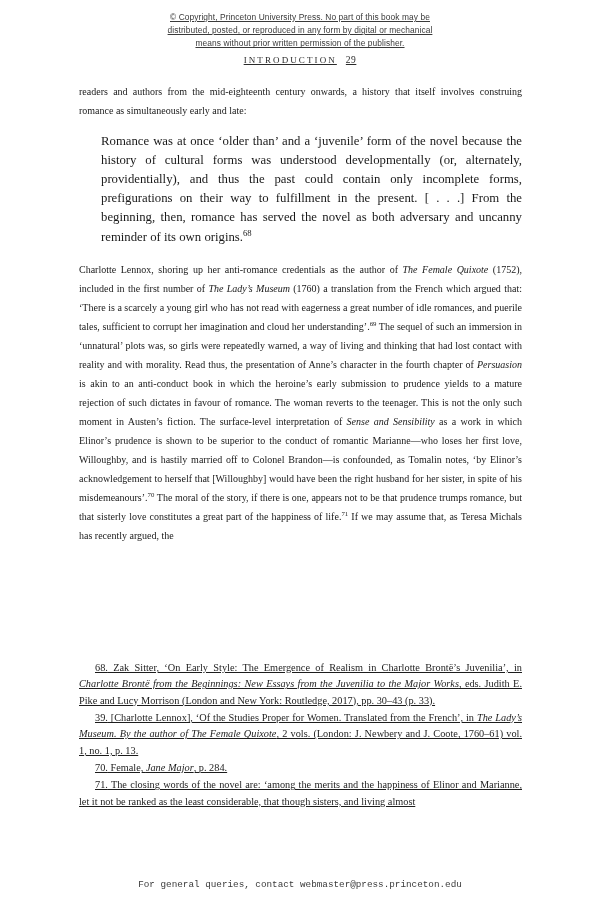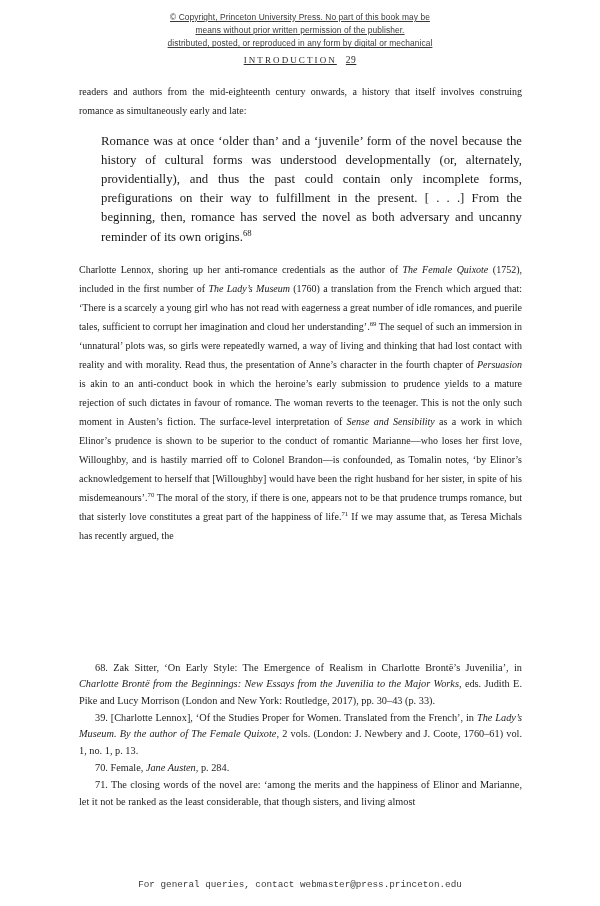--- a/index.html
+++ b/index.html
@@ -88,20 +88,21 @@
   
   .footnotes {
     position: absolute;
     left: 79px;
     top: 660px;
     width: 443px;
     font-size: 10.3px;
     line-height: 16.35px;
     text-align: justify;
     color: #1d1d1d;
+    text-decoration: underline;
   }
   .footnotes p {
     margin: 0 0 1px 0;
     text-indent: 16px;
   }
 
   
   .footer {
     position: absolute;
     left: 0;
@@ -113,42 +114,42 @@
     color: #3a3a3a;
   }
 </style>
 </head>
 <body>
 
 <div class="page">
 
   <div class="copyright">
     <div>© Copyright, Princeton University Press. No part of this book may be</div>
+    <div>distributed, posted, or reproduced in any form by digital or mechanical</div>
     <div>means without prior written permission of the publisher.</div>
-    <div>distributed, posted, or reproduced in any form by digital or mechanical</div>
   </div>
 
   <div class="runhead">
     <span>INTRODUCTION</span><span class="folio">29</span>
   </div>
 
   <div class="textblock">
 
     <p class="body first"><span>readers and authors from the mid-eighteenth century onwards, a history that itself involves construing romance as simultaneously early and late:</span></p>
 
     <blockquote class="extract"><span>Romance was at once ‘older than’ and a ‘juvenile’ form of the novel because the history of cultural forms was understood developmentally (or, alternately, providentially), and thus the past could contain only incomplete forms, prefigurations on their way to fulfillment in the present. [ . . .] From the beginning, then, romance has served the novel as both adversary and uncanny reminder of its own origins.</span><span class="sup">68</span></blockquote>
 
     <p class="body"><span>Charlotte Lennox, shoring up her anti-romance credentials as the author of </span><i>The Female Quixote</i><span> (1752), included in the first number of </span><i>The Lady’s Museum</i><span> (1760) a translation from the French which argued that: ‘There is a scarcely a young girl who has not read with eagerness a great number of idle romances, and puerile tales, sufficient to corrupt her imagination and cloud her understanding’.</span><span class="sup">69</span><span> The sequel of such an immersion in ‘unnatural’ plots was, so girls were repeatedly warned, a way of living and thinking that had lost contact with reality and with morality. Read thus, the presentation of Anne’s character in the fourth chapter of </span><i>Persuasion</i><span> is akin to an anti-conduct book in which the heroine’s early submission to prudence yields to a mature rejection of such dictates in favour of romance. The woman reverts to the teenager. This is not the only such moment in Austen’s fiction. The surface-level interpretation of </span><i>Sense and Sensibility</i><span> as a work in which Elinor’s prudence is shown to be superior to the conduct of romantic Marianne—who loses her first love, Willoughby, and is hastily married off to Colonel Brandon—is confounded, as Tomalin notes, ‘by Elinor’s acknowledgement to herself that [Willoughby] would have been the right husband for her sister, in spite of his misdemeanours’.</span><span class="sup">70</span><span> The moral of the story, if there is one, appears not to be that prudence trumps romance, but that sisterly love constitutes a great part of the happiness of life.</span><span class="sup">71</span><span> If we may assume that, as Teresa Michals has recently argued, the</span></p>
 
   </div>
 
   <div class="footnotes">
     <p><span>68.</span><span> Zak Sitter, ‘On Early Style: The Emergence of Realism in Charlotte Brontë’s Juvenilia’, in </span><i>Charlotte Brontë from the Beginnings: New Essays from the Juvenilia to the Major Works</i><span>, eds. Judith E. Pike and Lucy Morrison (London and New York: Routledge, 2017), pp. 30–43 (p. 33).</span></p>
     <p><span>39.</span><span> [Charlotte Lennox], ‘Of the Studies Proper for Women. Translated from the French’, in </span><i>The Lady’s Museum. By the author of The Female Quixote</i><span>, 2 vols. (London: J. Newbery and J. Coote, 1760–61) vol. 1, no. 1, p. 13.</span></p>
-    <p><span>70.</span><span> Female, </span><i>Jane Austen</i><span>, p. 284.</span></p>
+    <p><span>70.</span><span> Female, </span><i>Jane Major</i><span>, p. 284.</span></p>
     <p><span>71.</span><span> The closing words of the novel are: ‘among the merits and the happiness of Elinor and Marianne, let it not be ranked as the least considerable, that though sisters, and living almost</span></p>
   </div>
 
   <div class="footer">
     <span>For general queries, contact webmaster@press.princeton.edu</span>
   </div>
 
 </div>
 
 </body></html>

